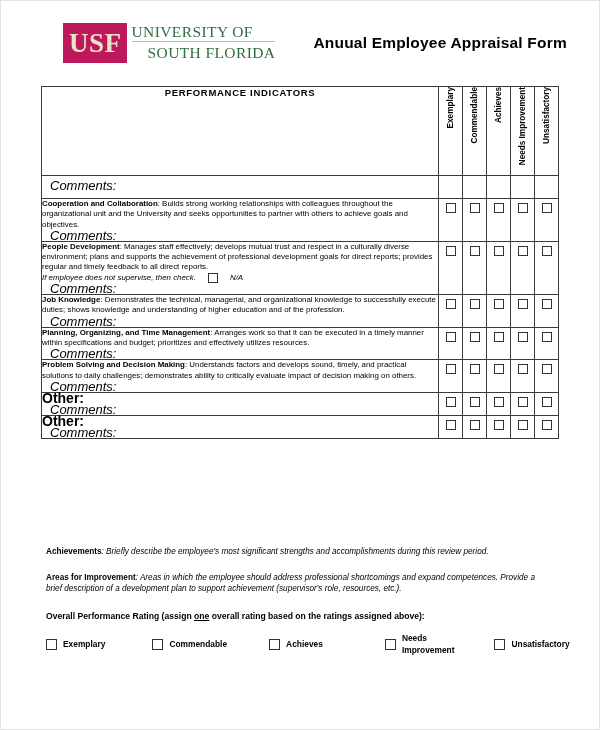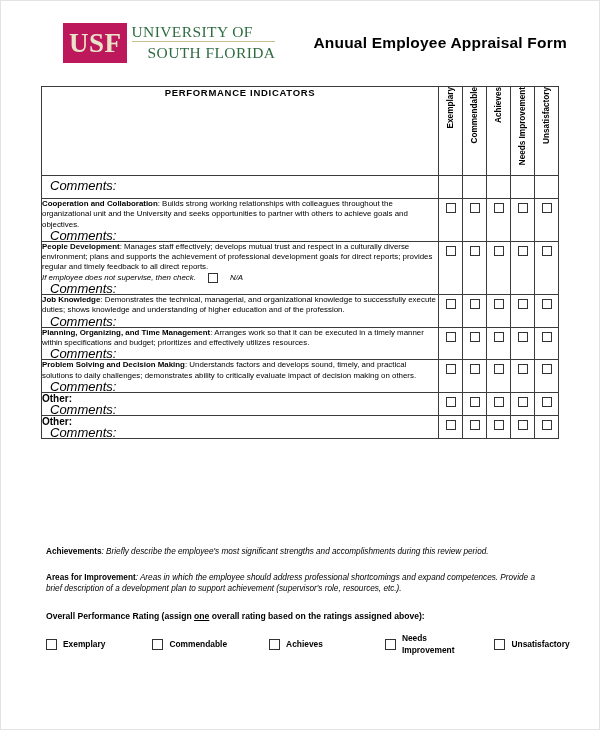--- a/index.html
+++ b/index.html
@@ -135,21 +135,21 @@
     font-size: 13px;
     line-height: 11px;
     margin-left: 8px;
   }
   .comments-only {
     padding: 3px 5px 4px 5px;
     height: 22px;
   }
   .other-label {
     font-weight: 700;
-    font-size: 10px;
+    font-size: 14px;
     line-height: 11px;
   }
   .na-line {
     display: flex;
     align-items: center;
     gap: 12px;
     font-style: italic;
     font-size: 7.9px;
     line-height: 10.3px;
   }

